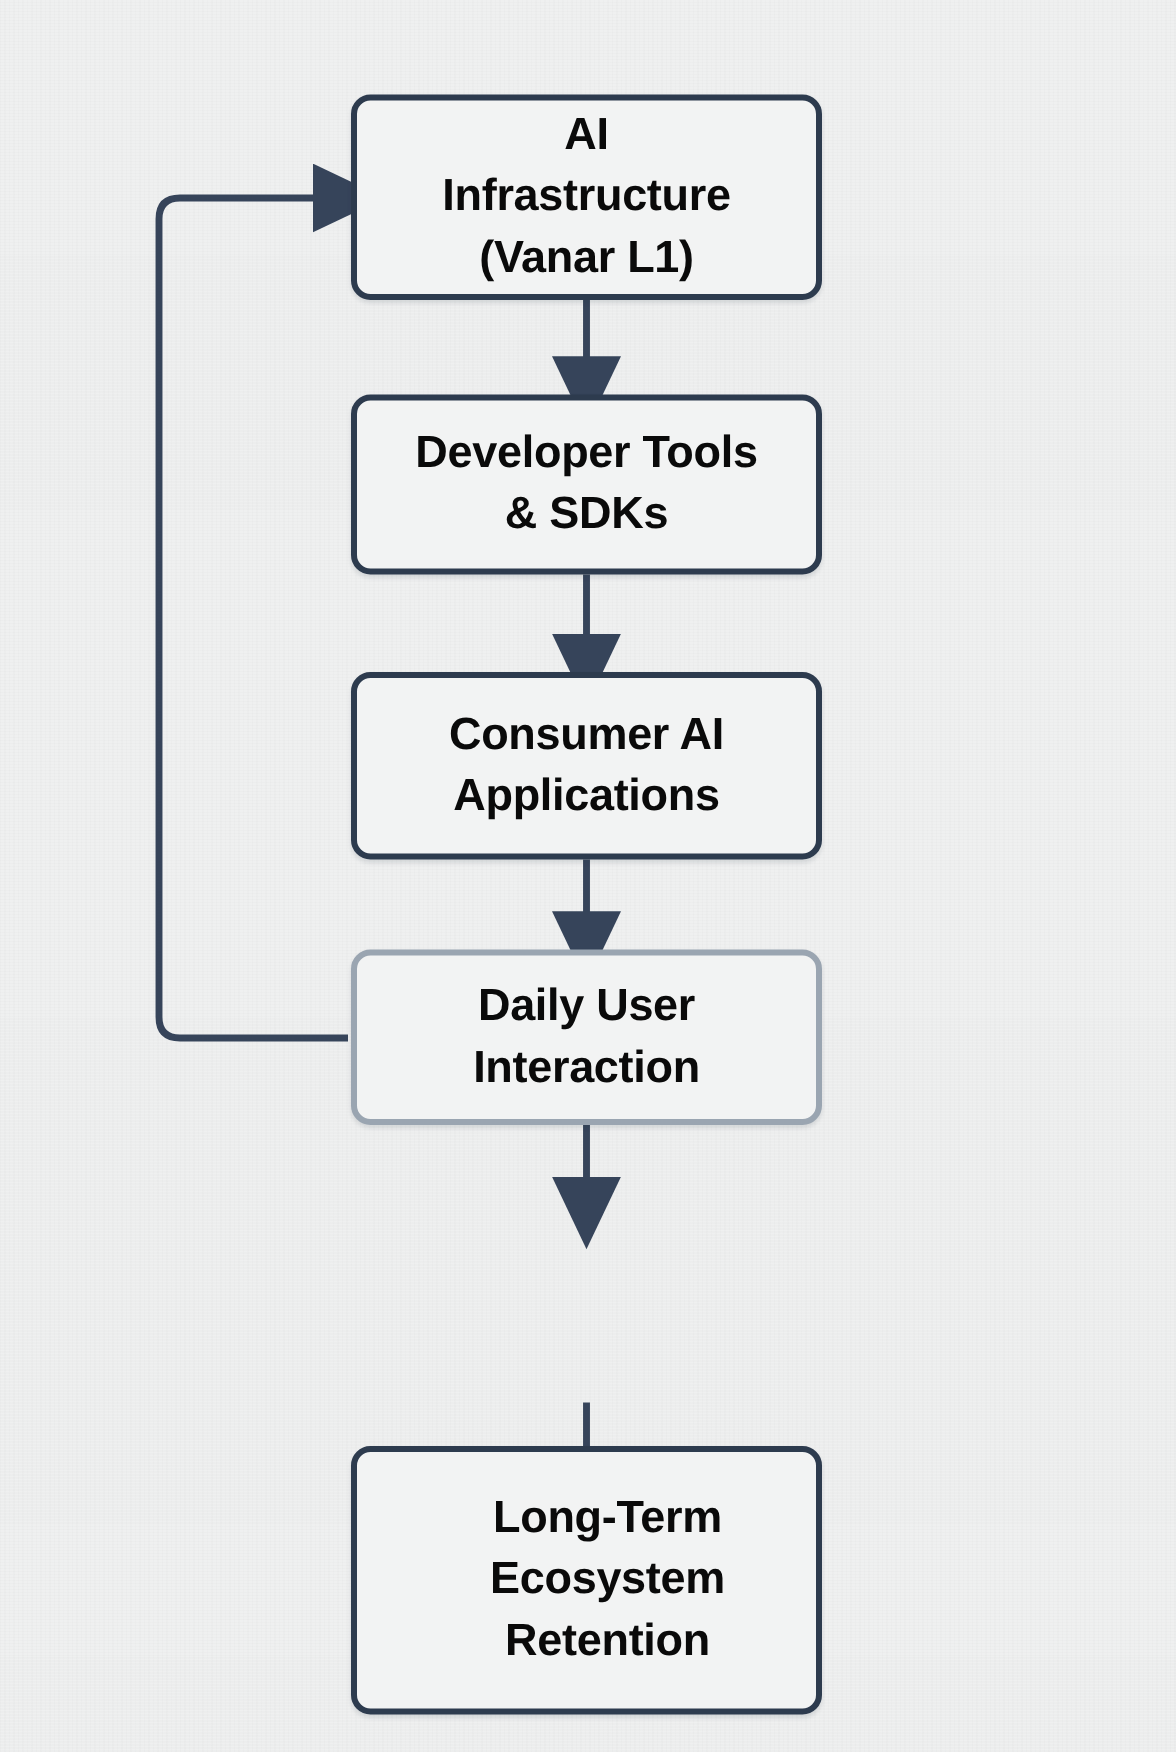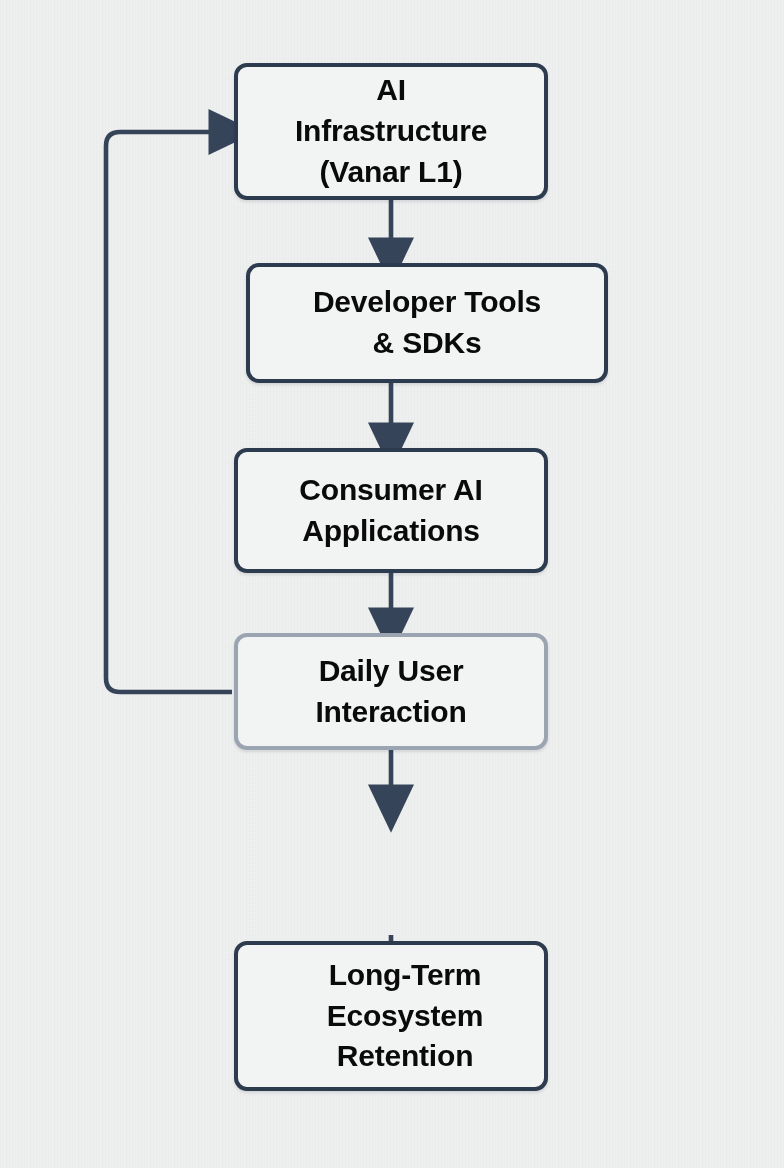--- a/index.html
+++ b/index.html
@@ -87,35 +87,35 @@
       <path d="M 232,692 L 120,692 Q 106,692 106,678 L 106,146 Q 106,132 120,132 L 214,132" stroke-linejoin="round" marker-end="url(#arrow-right)"></path>
     </g>
   </svg>
 
   <div class="node node-primary" style="left:234px; top:63px; width:314px; height:137px;">
     <span class="node-label">AI
 Infrastructure
 (Vanar L1)</span>
   </div>
 
-  <div class="node node-primary" style="left:246px; top:263px; width:362px; height:120px;">
+  <div class="node node-primary" style="left:234px; top:263px; width:314px; height:120px;">
     <span class="node-label">Developer Tools
 &amp; SDKs</span>
   </div>
 
   <div class="node node-primary" style="left:234px; top:448px; width:314px; height:125px;justify-content:center;">
     <span class="node-label">Consumer AI
 Applications</span>
   </div>
 
   <div class="node node-highlight" style="left:234px; top:633px; width:314px; height:117px;">
     <span class="node-label">Daily User
 Interaction</span>
   </div>
 
 
-  <div class="node node-primary" style="left:234px; top:941px; width:314px; height:150px;padding-left:28px;">
+  <div class="node node-primary" style="left:234px; top:964px; width:314px; height:179px;padding-left:28px;">
     <span class="node-label">Long-Term
 Ecosystem
 Retention</span>
   </div>
 
 </div>
 
 </body></html>

